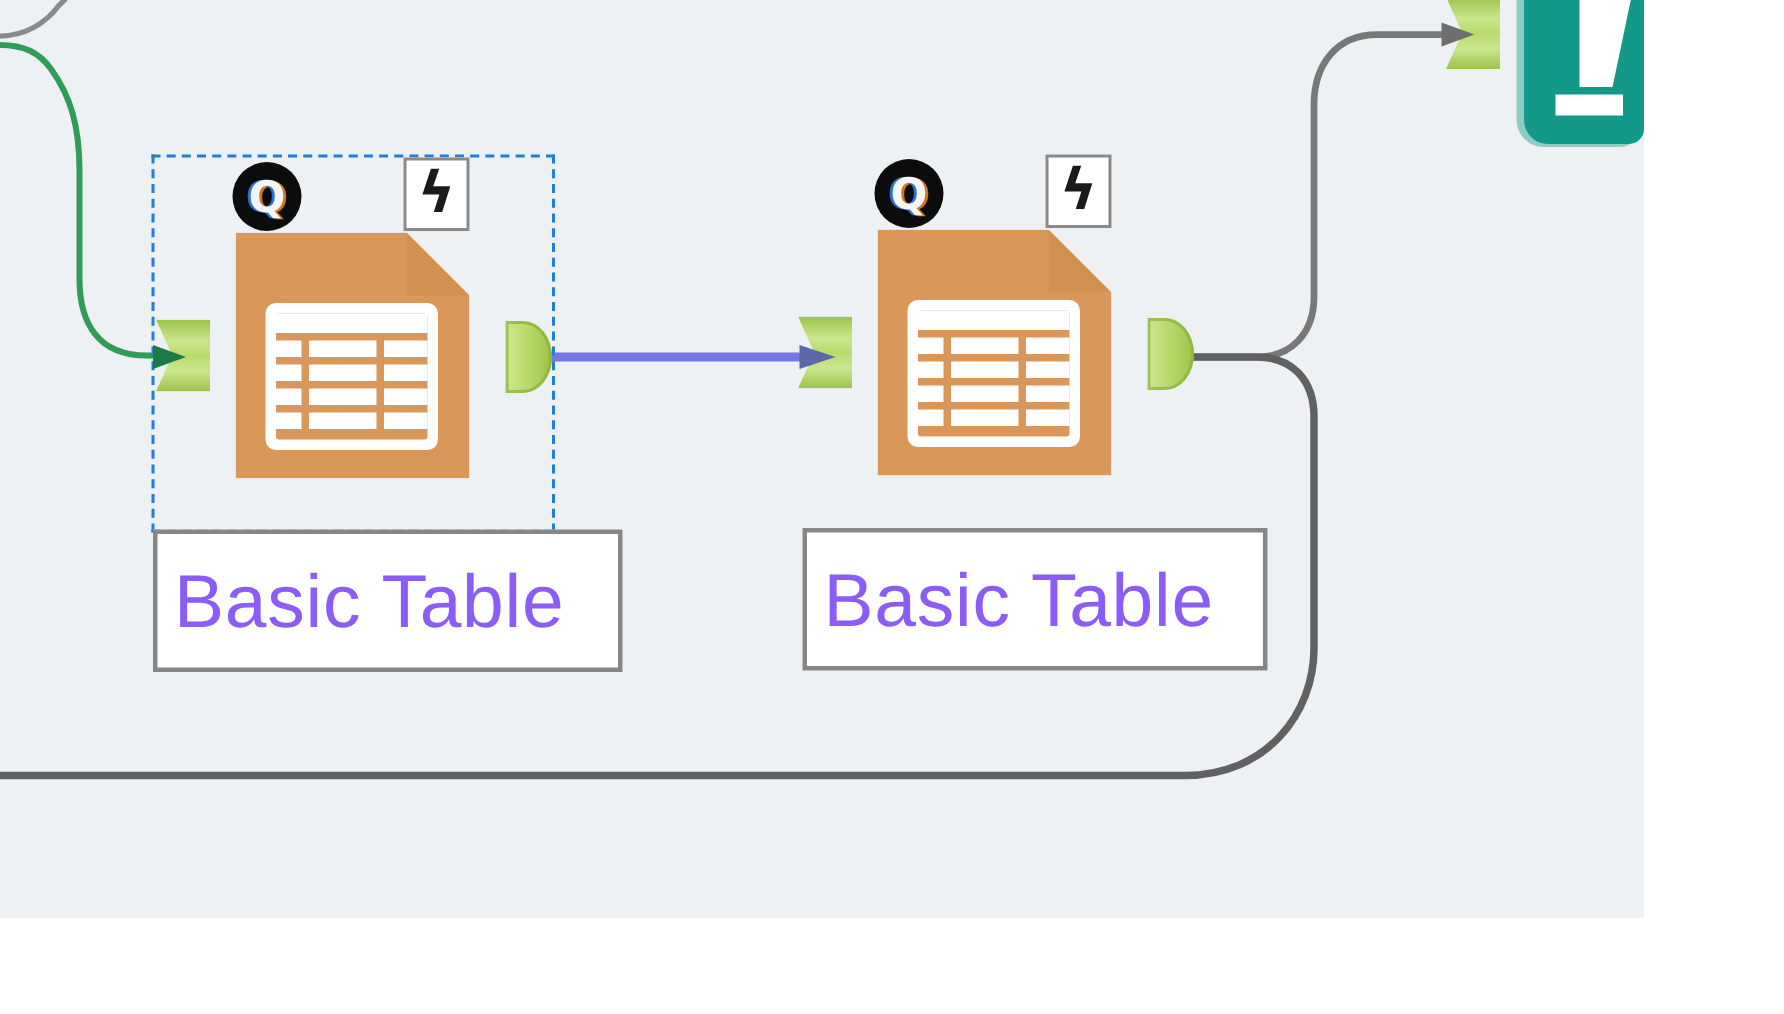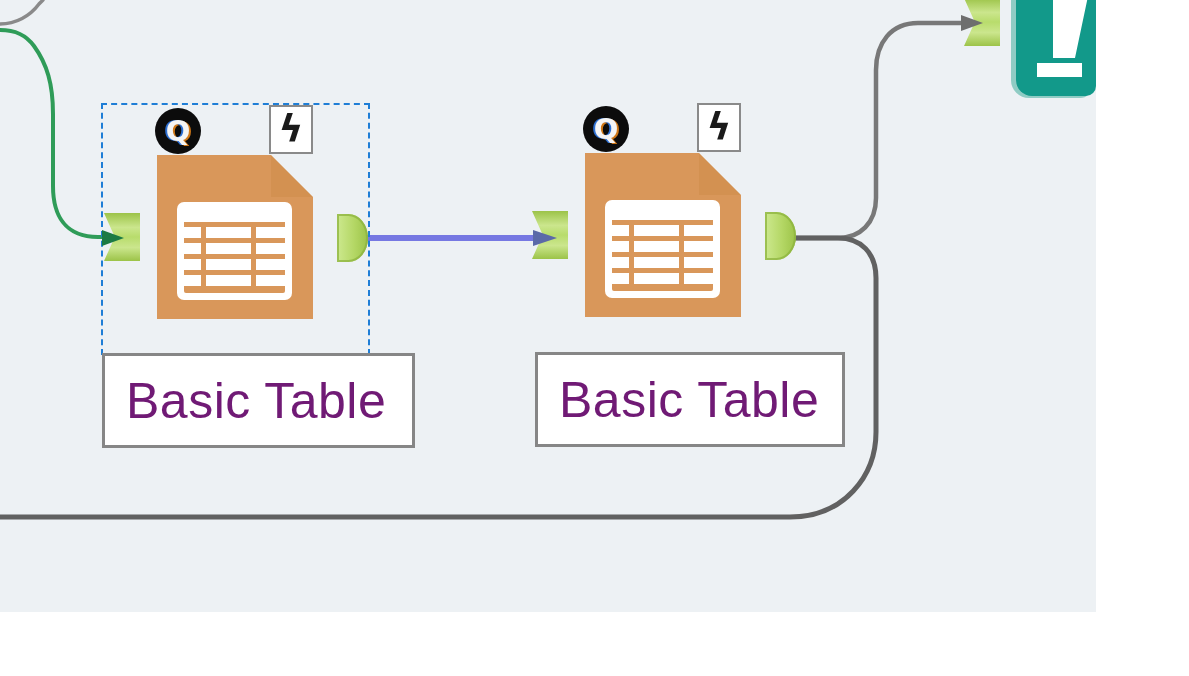--- a/index.html
+++ b/index.html
@@ -47,22 +47,22 @@
                background:linear-gradient(180deg,#9cc348 0%, #cbe68d 30%, #b8dc6c 50%, #cbe68d 72%, #9cc348 100%);
                clip-path:polygon(0 0, 100% 0, 100% 100%, 0 100%, 30% 50%); }
   .node .anchor-in { left:1px; top:108px; }
   .anchor-out { position:absolute; left:234px; top:109px; width:31px; height:48px;
                 background:linear-gradient(90deg,#cde98f 0%, #b4d765 55%, #9cc348 100%);
                 border-radius:0 26px 26px 0 / 0 32px 32px 0;
                 box-shadow:inset 0 0 0 2px rgba(140,179,62,.75); }
 
   .annotation { position:absolute; background:#ffffff; border:3px solid #868686;
                 z-index:3; display:flex; align-items:center; }
-  .annotation span { font-size:50px; color:#701a75; letter-spacing:0.5px;
-                     padding-left:21px; white-space:nowrap; overflow:hidden;text-align:right; }
+  .annotation span { font-size:50px; color:#8b5cf6; letter-spacing:0.5px;
+                     padding-left:11px; white-space:nowrap; overflow:hidden;text-align:right; }
   .ann-1 { left:102px; top:353px; width:313px; height:95px; }
   .ann-2 { left:535px; top:352px; width:310px; height:95px; }
 
   .partial-shadow { position:absolute; left:1011px; top:-16px; width:81px; height:114px;
                     background:#8fccc4; border-radius:0 0 12px 18px; z-index:2; }
   .partial-tool { position:absolute; left:1016px; top:-18px; width:80px; height:114px;
                   background:#12998a; border-radius:0 0 10px 16px; overflow:hidden; z-index:3; }
   .pt-band { position:absolute; left:0; top:0; width:80px; height:96px; background:#ffffff;
              clip-path:polygon(25px 0, 75px 0, 59px 76px, 37px 76px, 37px 0); }
   .pt-bar { position:absolute; left:21px; top:81px; width:45px; height:14px; background:#ffffff; }

